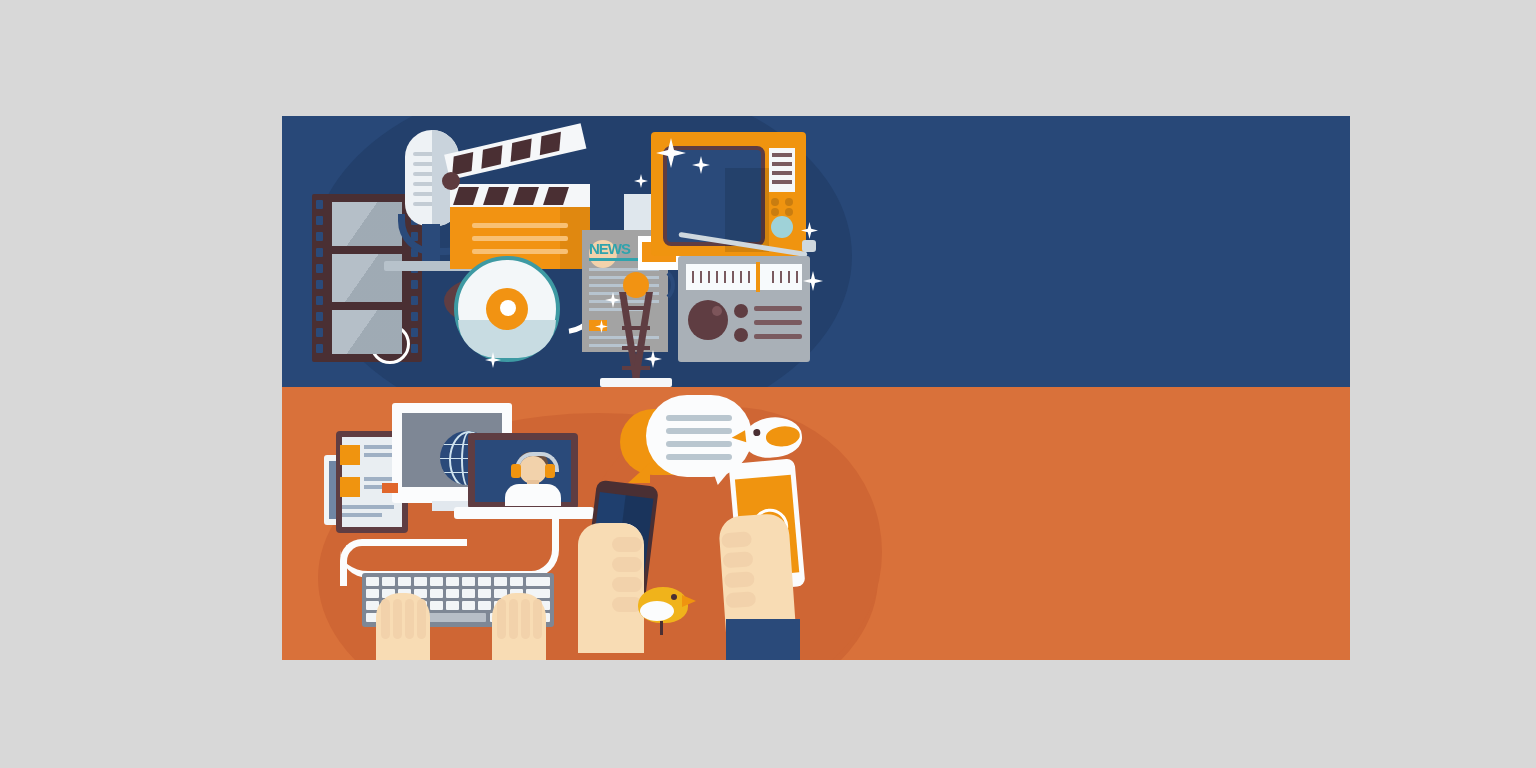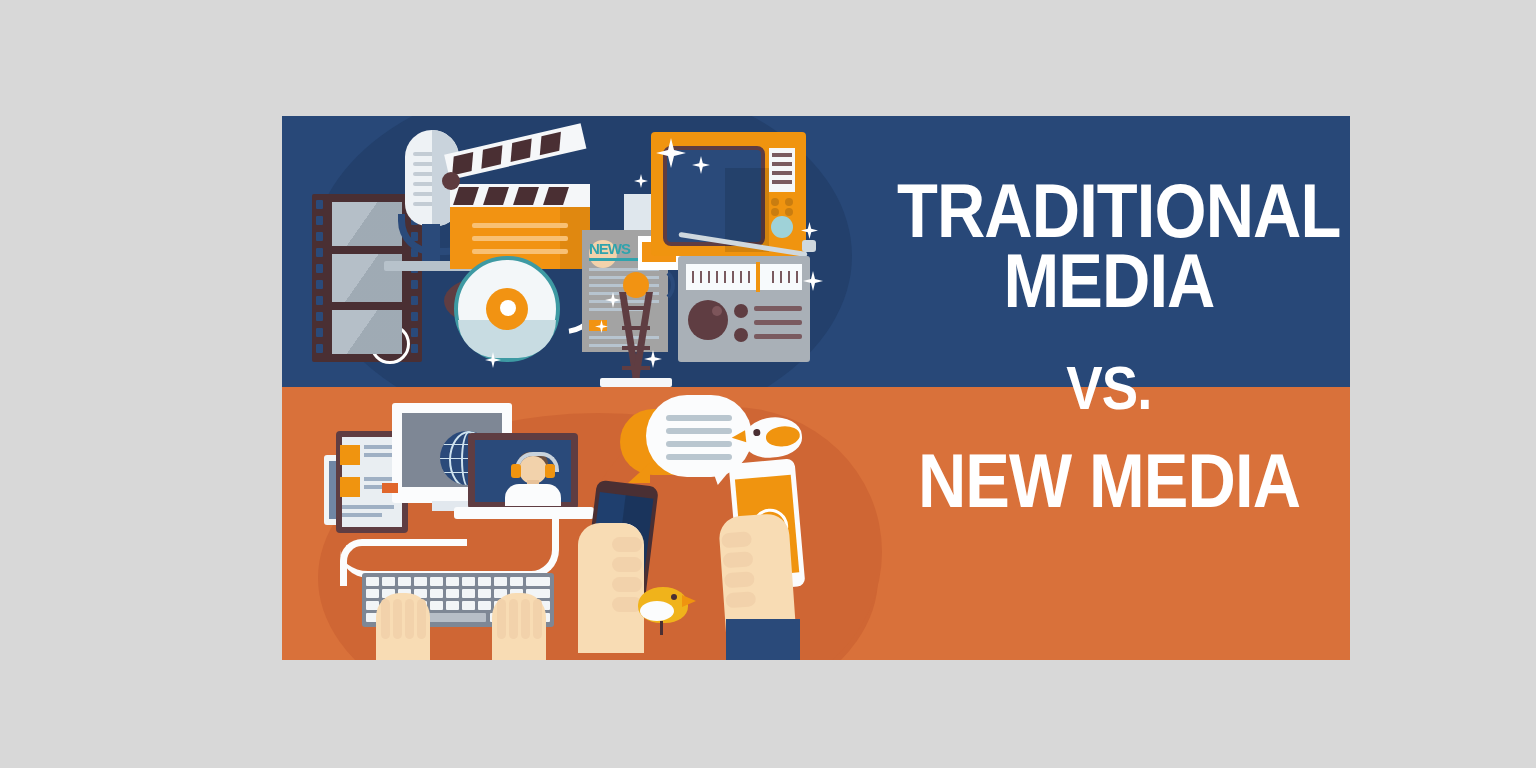--- a/index.html
+++ b/index.html
@@ -540,21 +540,15 @@
           <div class="leg"></div>
       </div>
       <div class="bird-w">
         <div class="body"></div>
           <div class="wing"></div>
         <div class="beak"></div>
           <div class="eye"></div>
       </div>
     </div>
 
-    <div class="titles">
-      <div class="t-line t-trad">TRADITIONAL</div>
-      <div class="t-line t-med">MEDIA</div>
-      <div class="t-line t-vs">VS.</div>
-      <div class="t-line t-new">NEW MEDIA</div>
-    </div>
 
   </div>
 </div>
 
 </body></html>

